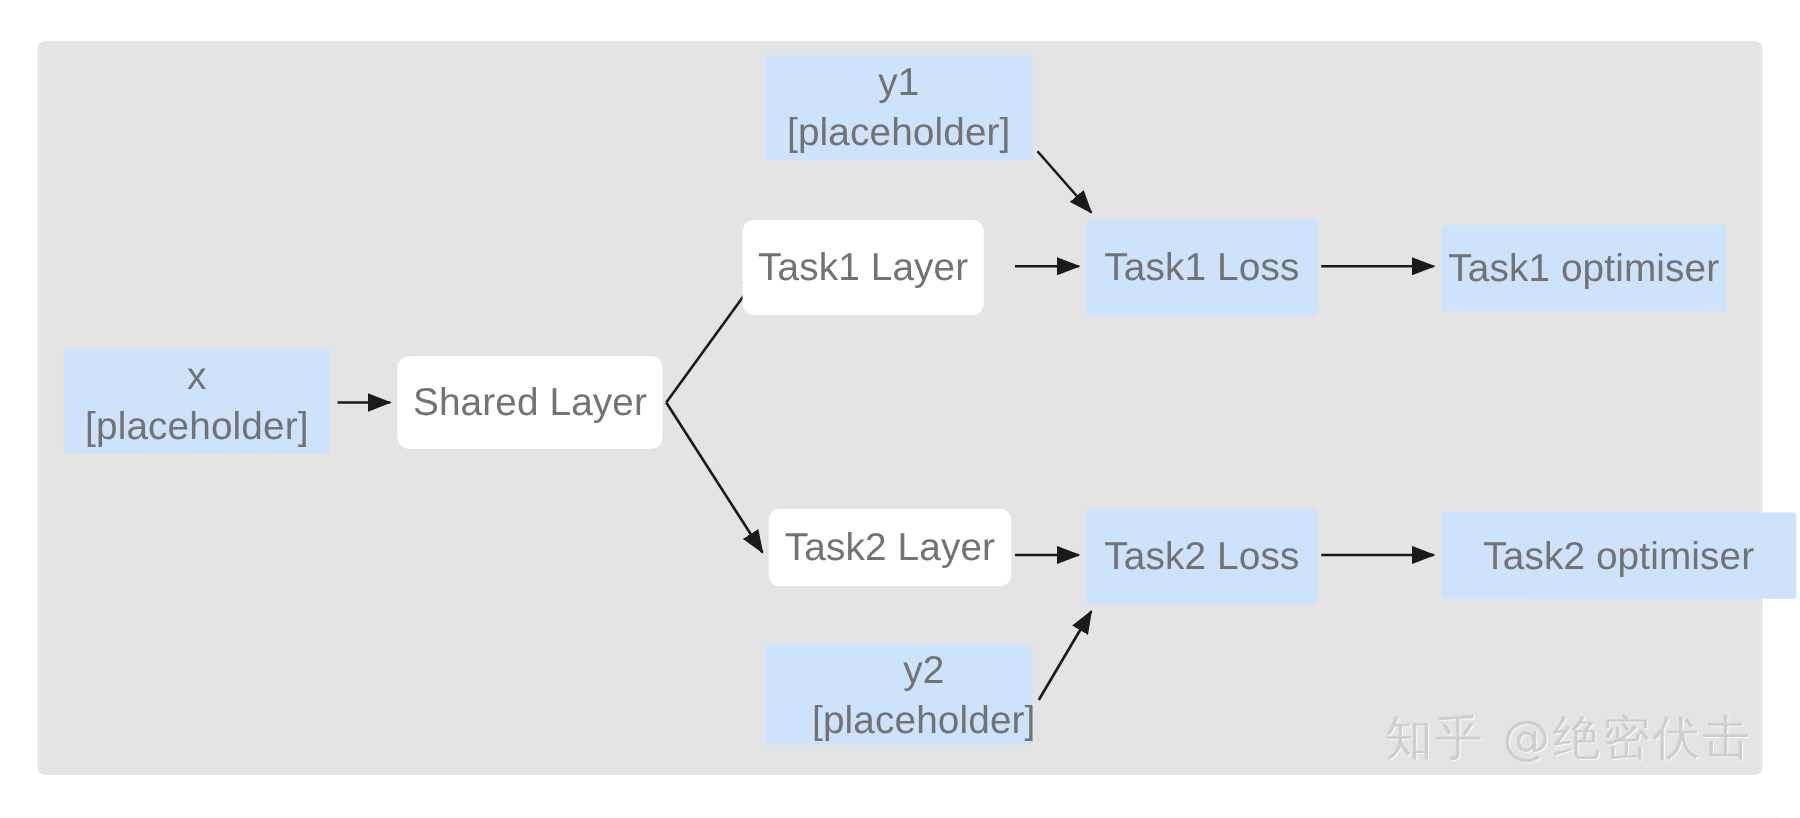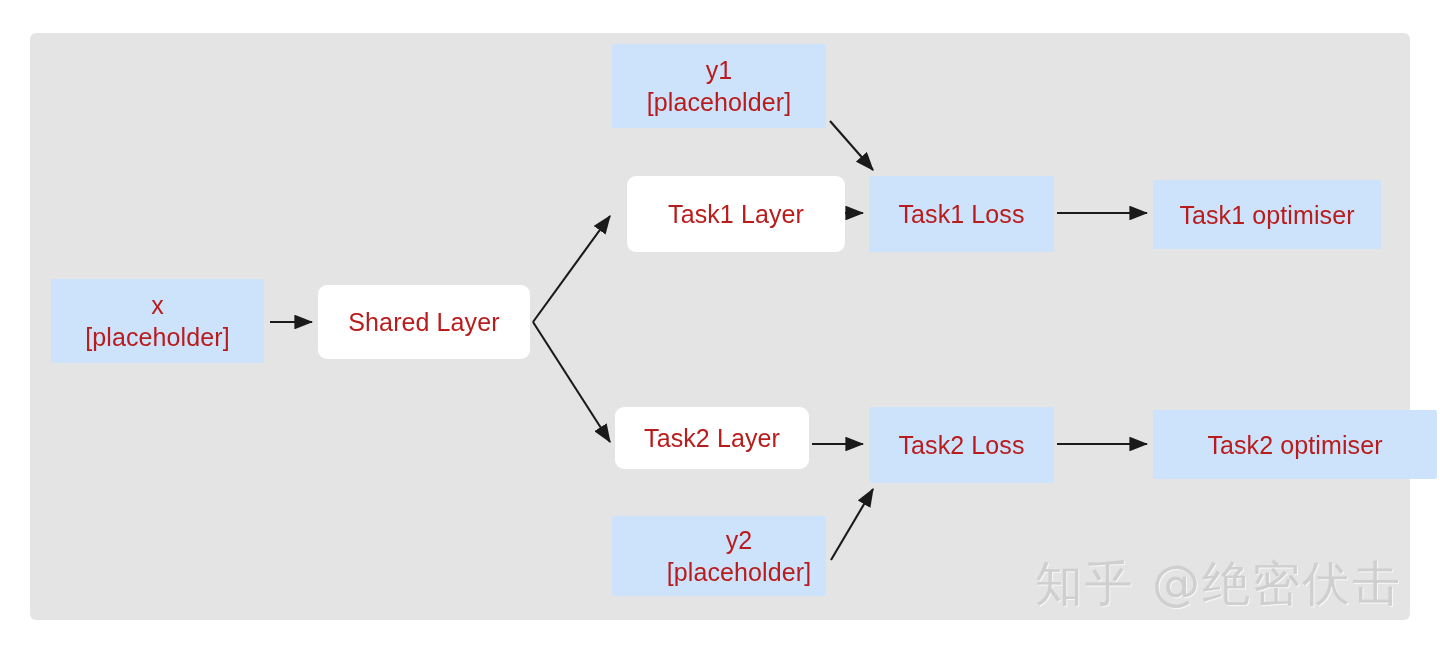--- a/index.html
+++ b/index.html
@@ -23,22 +23,22 @@
     height: 587px;
     background: #e4e4e4;
     border-radius: 6px;
   }
   .node {
     position: absolute;
     display: flex;
     align-items: center;
     justify-content: center;
     text-align: center;
-    color: #b91c1c;
-    font-size: 25px;
+    color: #737373;
+    font-size: 31px;
     line-height: 1.28;
     letter-spacing: 0.1px;
     white-space: pre-line;
     box-sizing: border-box;
   }
   .node.blue {
     background: #cde2fb;
     border-radius: 2px;
   }
   .node.white {
@@ -50,21 +50,21 @@
     left: 0;
     top: 0;
     width: 1440px;
     height: 654px;
     pointer-events: none;
   }
   #watermark {
     position: absolute;
     right: 38px;
     bottom: 38px;
-    font-size: 48px;
+    font-size: 38px;
     color: #cfcfcf;
     letter-spacing: 2px;
     font-family: "DejaVu Sans", "Liberation Sans", sans-serif;
     white-space: nowrap;
     text-shadow: 1px 1px 0 rgba(255,255,255,0.75);
   }
 </style>
 </head>
 <body>
 
@@ -90,21 +90,21 @@
         <polyline points="1057,444 1147,444"></polyline>
       </g>
   </svg>
 
   <div id="node-layer">
       <div class="node blue" style="left: 51px; top: 279px; width: 213px; height: 84px;">x
 [placeholder]</div>
       <div class="node white" style="left: 318px; top: 285px; width: 212px; height: 74px;">Shared Layer</div>
       <div class="node blue" style="left: 612px; top: 44px; width: 214px; height: 84px;">y1
 [placeholder]</div>
-      <div class="node white" style="left: 627px; top: 176px; width: 218px; height: 76px;">Task1 Layer</div>
+      <div class="node white" style="left: 594px; top: 176px; width: 193px; height: 76px;">Task1 Layer</div>
       <div class="node blue" style="left: 869px; top: 176px; width: 185px; height: 76px; text-align: center;">Task1 Loss</div>
       <div class="node blue" style="left: 1153px; top: 180px; width: 228px; height: 69px;">Task1 optimiser</div>
       <div class="node white" style="left: 615px; top: 407px; width: 194px; height: 62px;">Task2 Layer</div>
       <div class="node blue" style="left: 869px; top: 407px; width: 185px; height: 76px;">Task2 Loss</div>
       <div class="node blue" style="left: 1153px; top: 410px; width: 284px; height: 69px;">Task2 optimiser</div>
       <div class="node blue" style="left: 612px; top: 516px; width: 214px; height: 80px; padding-left: 40px;">y2
 [placeholder]</div>
     </div>
 
   <div id="watermark">知乎 @绝密伏击</div>

